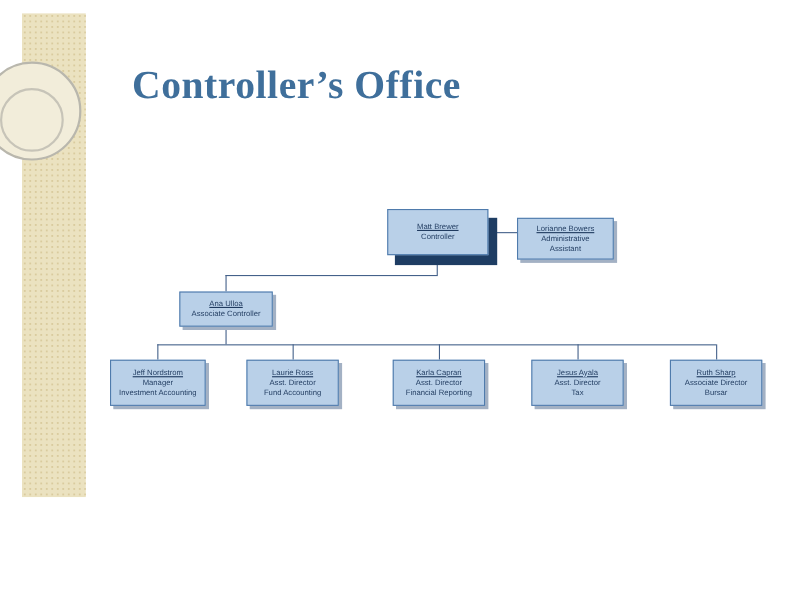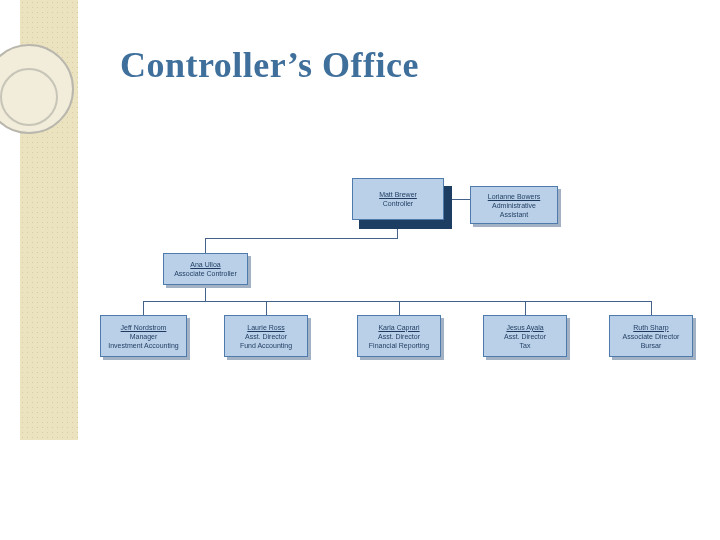--- a/index.html
+++ b/index.html
@@ -1,18 +1,18 @@
 <!DOCTYPE html>
 <html><head>
 <meta charset="utf-8">
 <style>
   html,body{margin:0;padding:0;background:#ffffff;}
   .slide{
     position:relative;width:720px;height:440px;background:#ffffff;
-    overflow:hidden;font-family:"Liberation Sans",sans-serif;
+    overflow:hidden;font-family:"Liberation Sans",sans-serif;margin-top:12px;
   }
   
   .side-strip{
     position:absolute;left:20px;top:0;width:58px;height:540px;
     background-color:#ebe2c0;
     background-image:radial-gradient(circle,#d9cb9e 0.8px,transparent 0.9px);
     background-size:5px 5px;
   }
   .circle-lg{
     position:absolute;left:-16px;top:44px;width:86px;height:86px;

